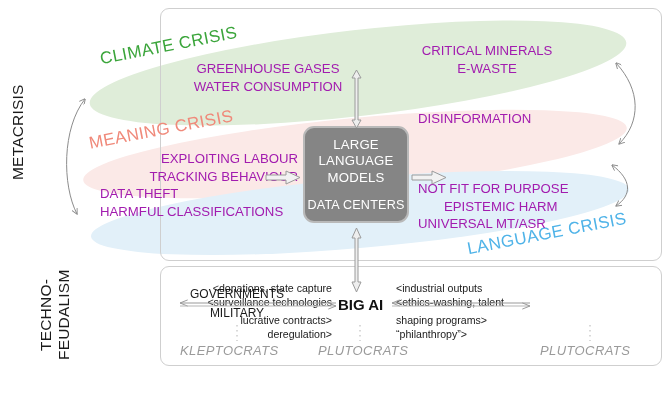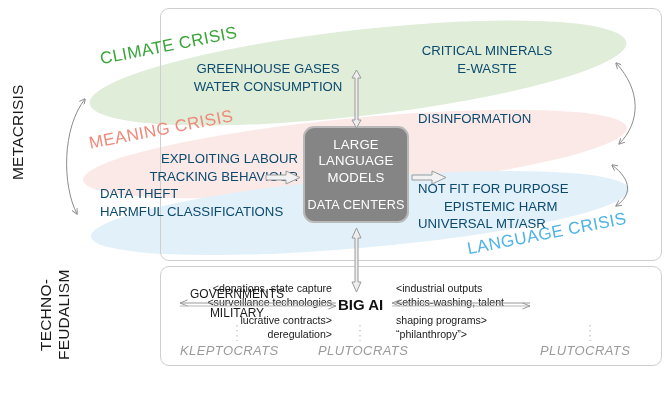--- a/index.html
+++ b/index.html
@@ -21,21 +21,21 @@
   #ellipse-meaning{left:82px;top:118px;width:546px;height:72px;background:#fbe9e7;
       transform:rotate(-5.5deg);}
   #ellipse-language{left:90px;top:178px;width:540px;height:70px;background:#e2f0f9;
       transform:rotate(-5deg);}
 
   .crisis-label{position:absolute;font-size:17px;letter-spacing:.4px;white-space:nowrap;font-weight:400;}
   #crisis-climate{left:99px;top:36px;color:#3ba53b;transform:rotate(-11deg);}
   #crisis-meaning{left:88px;top:120px;color:#f0897a;transform:rotate(-11deg);}
   #crisis-language{left:466px;top:224px;color:#4fb3e8;transform:rotate(-11deg);}
 
-  .itemlist{position:absolute;font-size:13.2px;line-height:17.6px;white-space:nowrap;color:#0c4a6e;}
+  .itemlist{position:absolute;font-size:13.2px;line-height:17.6px;white-space:nowrap;color:#a21caf;}
   #list-climate{left:178px;top:60px;text-align:center;width:180px;}
   #list-climate-r{left:392px;top:42px;text-align:center;width:190px;}
   #list-meaning-l{left:100px;top:150px;text-align:right;width:198px;}
   #list-meaning-r{left:418px;top:110px;text-align:left;width:206px;}
   #list-language-l{left:100px;top:185px;text-align:left;width:200px;}
   #list-language-r{left:418px;top:180px;text-align:left;width:206px;}
   #list-meaning-r div:nth-child(2){padding-left:30px;}
   #list-climate-r div{text-align:center;}
   #list-language-r div:nth-child(1){padding-left:0px;}
   #list-language-r div:nth-child(2){padding-left:26px;}

